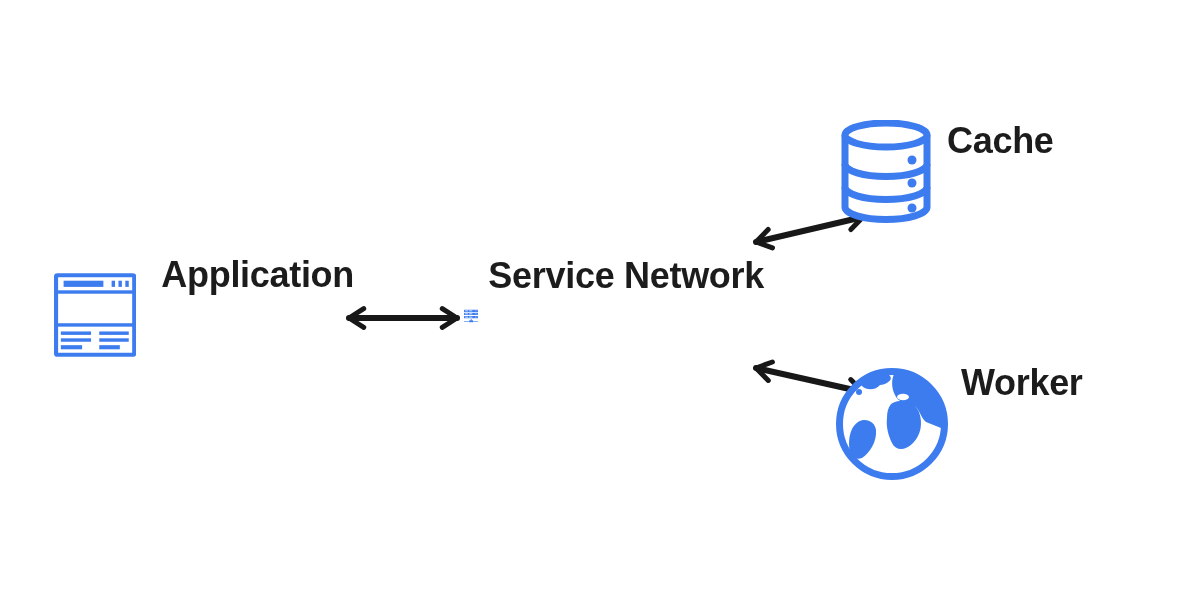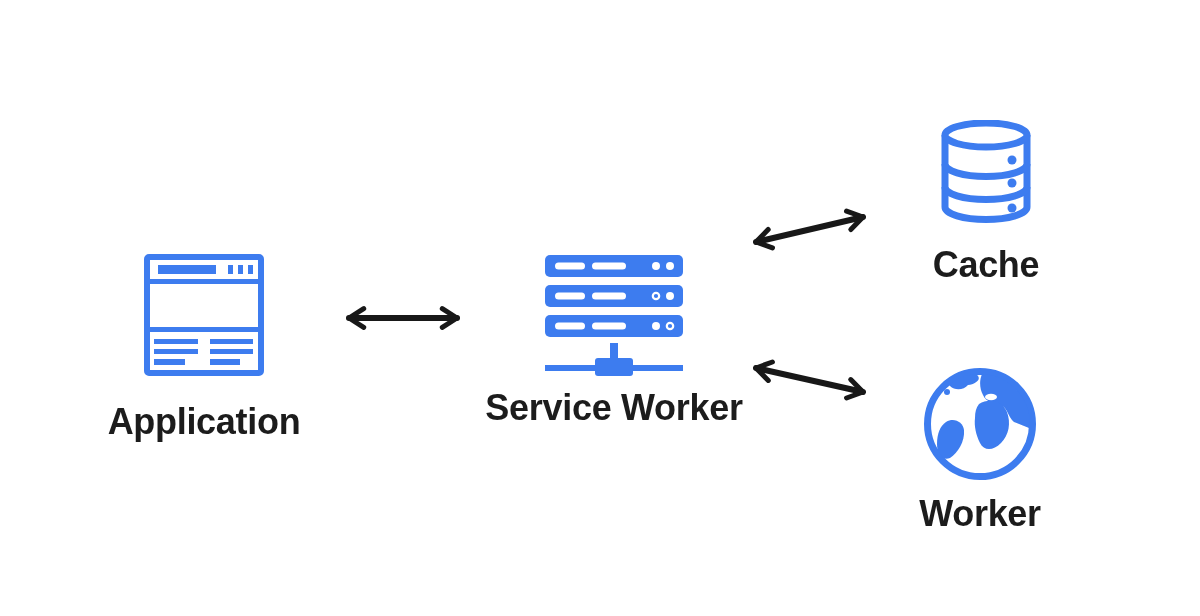--- a/index.html
+++ b/index.html
@@ -15,21 +15,21 @@
     width:1200px;height:616px;
     background:var(--bg);
     overflow:hidden;
   }
   .arrows-layer{position:absolute;left:0;top:0;width:1200px;height:616px;pointer-events:none;}
   .arrow-shaft{stroke:var(--line);stroke-width:6;fill:none;stroke-linecap:round;}
   .arrow-head{stroke:var(--line);fill:none;stroke-linecap:round;stroke-linejoin:round;}
   .node{
     position:absolute;
     width:300px;
-    display:flex;flex-direction:column;align-items:center;
+    display:flex;flex-direction:row;
   }
   .node-label{
     color:var(--text);
     font-size:36px;
     font-weight:700;
     letter-spacing:-0.3px;
     white-space:nowrap;
     text-align:center;
   }
   .node-application{left:54px;top:254px;gap:25px;}
@@ -96,21 +96,21 @@
       <rect class="b-fill" x="0" y="60" width="138" height="22" rx="5"></rect>
       <rect class="w-fill" x="10" y="67.5" width="30" height="7" rx="3.5"></rect>
       <rect class="w-fill" x="47" y="67.5" width="34" height="7" rx="3.5"></rect>
       <circle class="w-fill" cx="111" cy="71" r="4"></circle>
       <circle class="w-ring" cx="125" cy="71" r="3.2" stroke-width="2.2"></circle>
 
       <rect class="b-fill" x="65" y="88" width="8" height="20"></rect>
       <rect class="b-fill" x="0" y="110" width="138" height="6"></rect>
       <rect class="b-fill" x="50" y="103" width="38" height="18" rx="3"></rect>
     </svg>
-    <div class="node-label">Service Worker</div>
+    <div class="node-label">Service Network</div>
   </div>
 
   <div class="node node-cache">
     <svg class="icon" width="100" height="113" viewBox="0 0 100 113">
       <path class="b-stroke-wfill" d="M9,15 v72 a41,12.5 0 0 0 82,0 V15" stroke-width="7"></path>
       <path class="b-stroke" d="M9,44 a41,12.5 0 0 0 82,0" stroke-width="7"></path>
       <path class="b-stroke" d="M9,67 a41,12.5 0 0 0 82,0" stroke-width="7"></path>
       <ellipse class="b-stroke-wfill" cx="50" cy="15" rx="41" ry="12" stroke-width="7"></ellipse>
       <circle class="b-fill" cx="76" cy="40" r="4.5"></circle>
       <circle class="b-fill" cx="76" cy="63" r="4.5"></circle>

